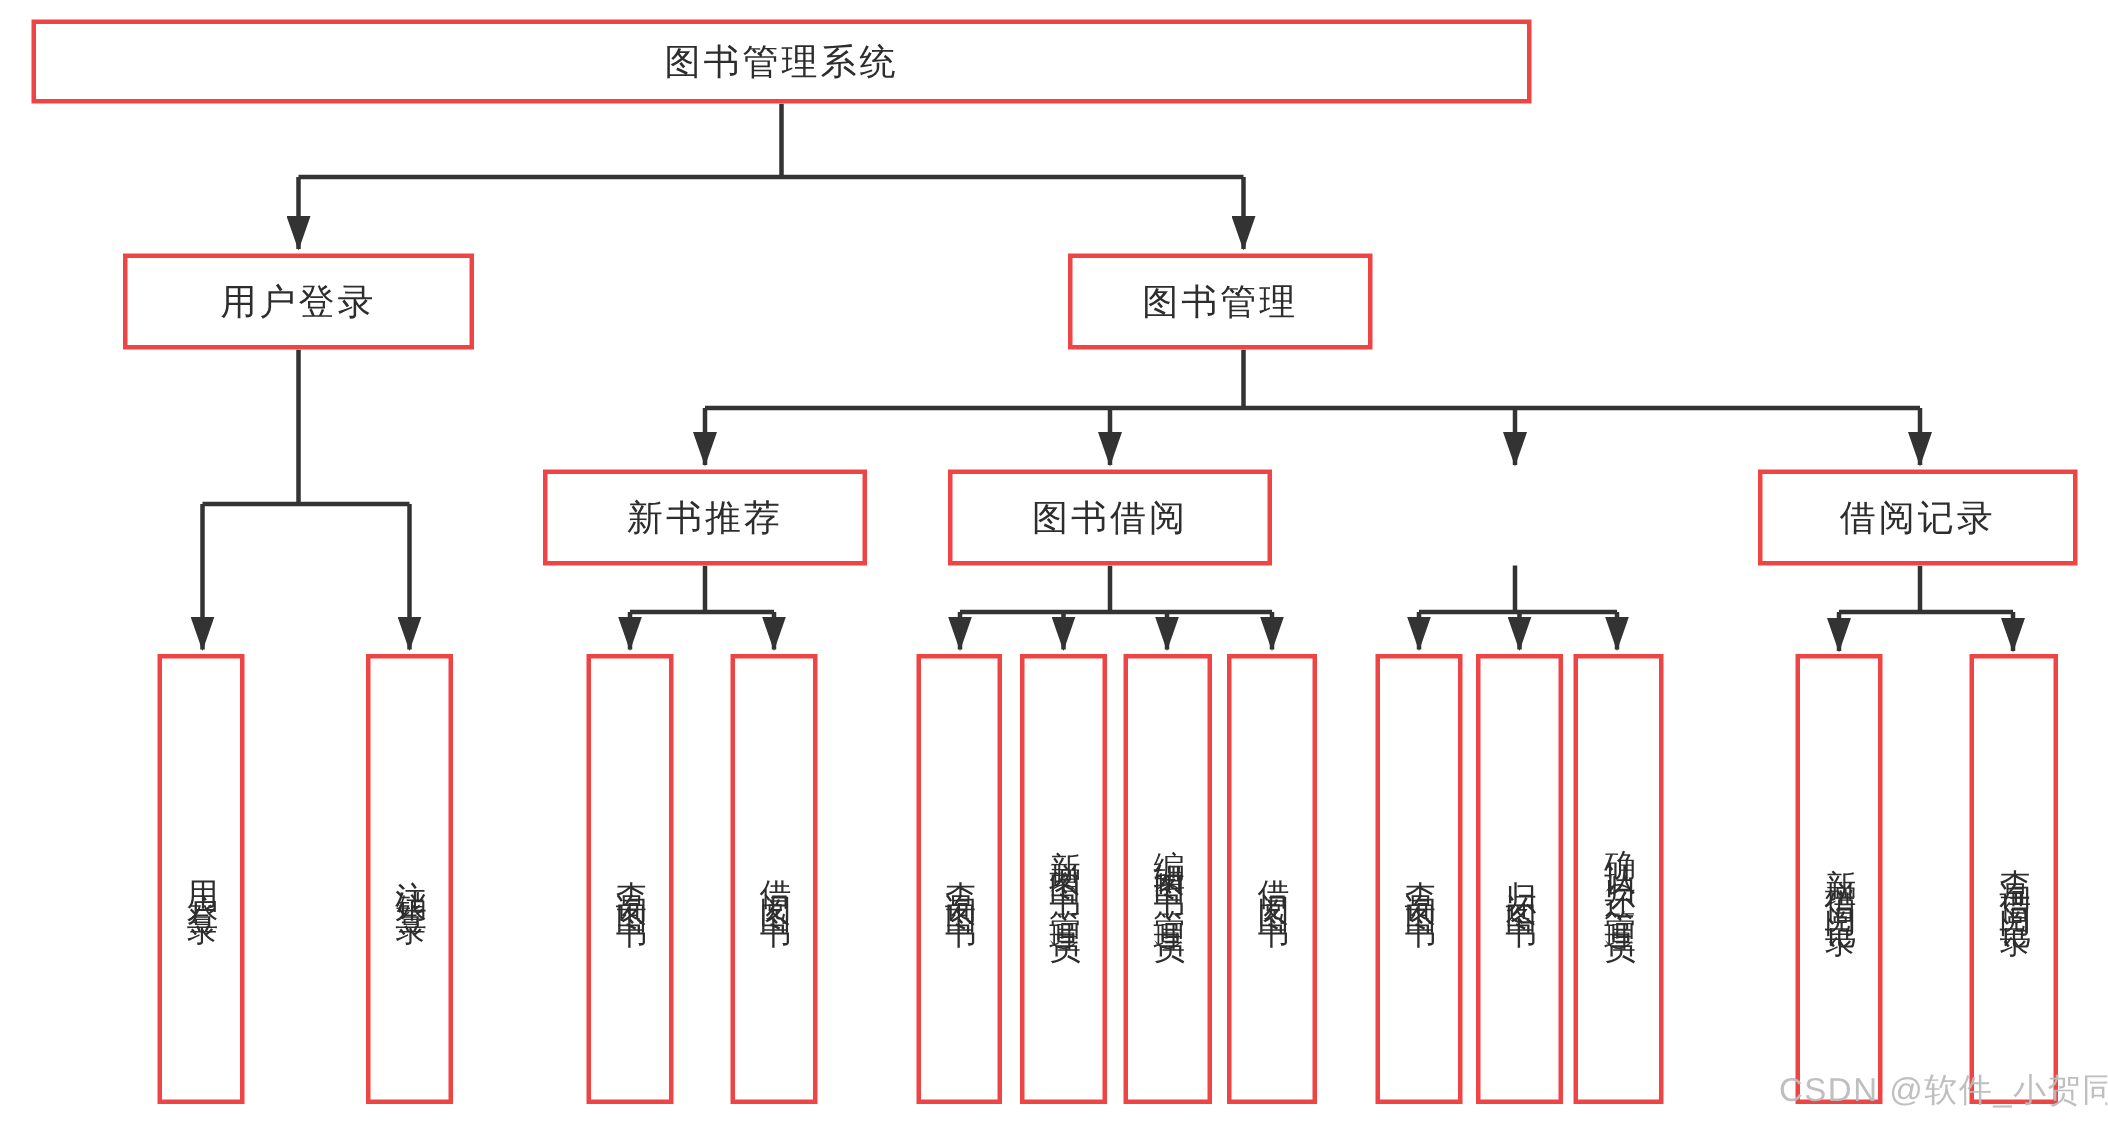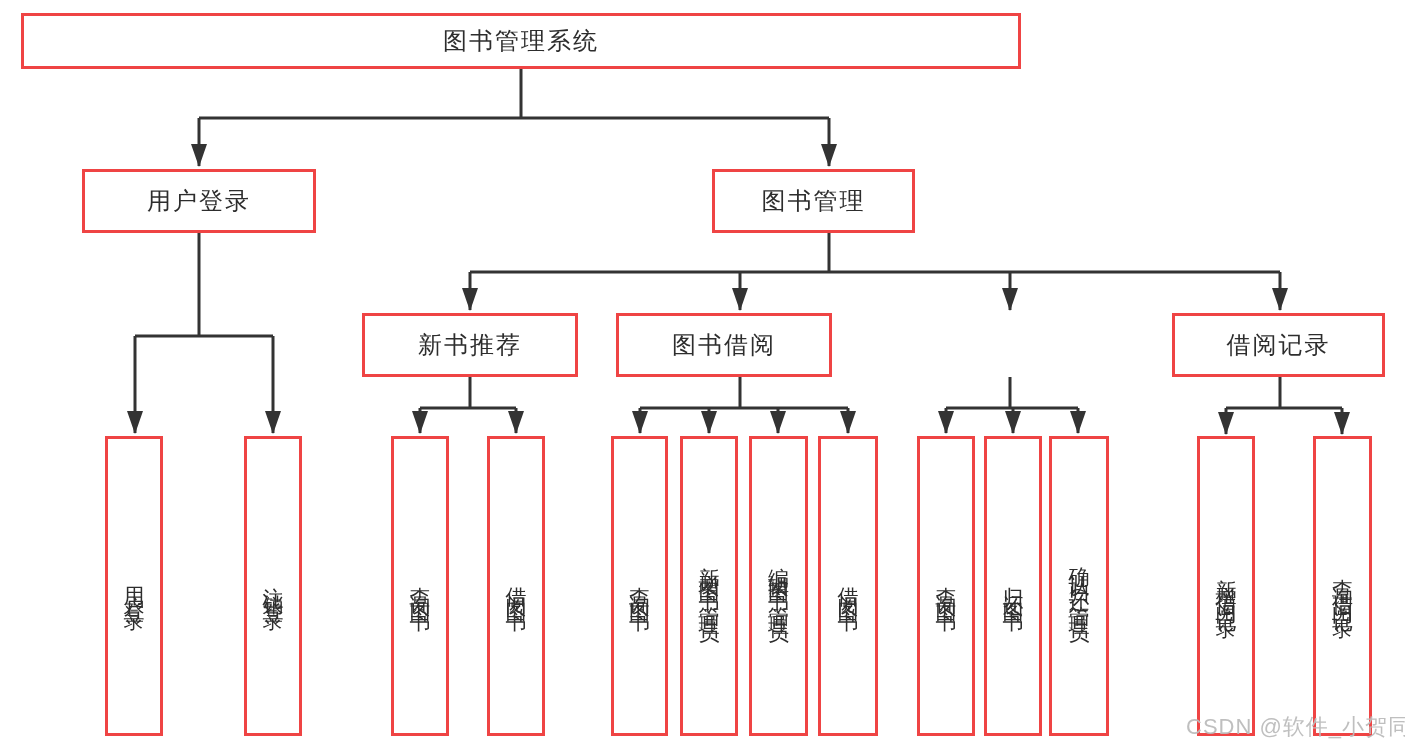--- a/index.html
+++ b/index.html
@@ -77,21 +77,21 @@
   <div class="node h-node" style="left:82px;top:169px;width:234px;height:64px">
     <span>用户登录</span>
   </div>
   <div class="node h-node" style="left:712px;top:169px;width:203px;height:64px">
     <span>图书管理</span>
   </div>
 
   <div class="node h-node" style="left:362px;top:313px;width:216px;height:64px">
     <span>新书推荐</span>
   </div>
-  <div class="node h-node" style="left:616px;top:313px;width:216px;height:64px">
+  <div class="node h-node" style="left:632px;top:313px;width:216px;height:64px">
     <span>图书借阅</span>
   </div>
   <div class="node h-node" style="left:1172px;top:313px;width:213px;height:64px">
     <span>借阅记录</span>
   </div>
 
   <div class="node v-node" style="left:105px;top:436px;width:58px;height:300px">
     <span class="vtxt">用户登录</span>
   </div>
   <div class="node v-node" style="left:244px;top:436px;width:58px;height:300px">

